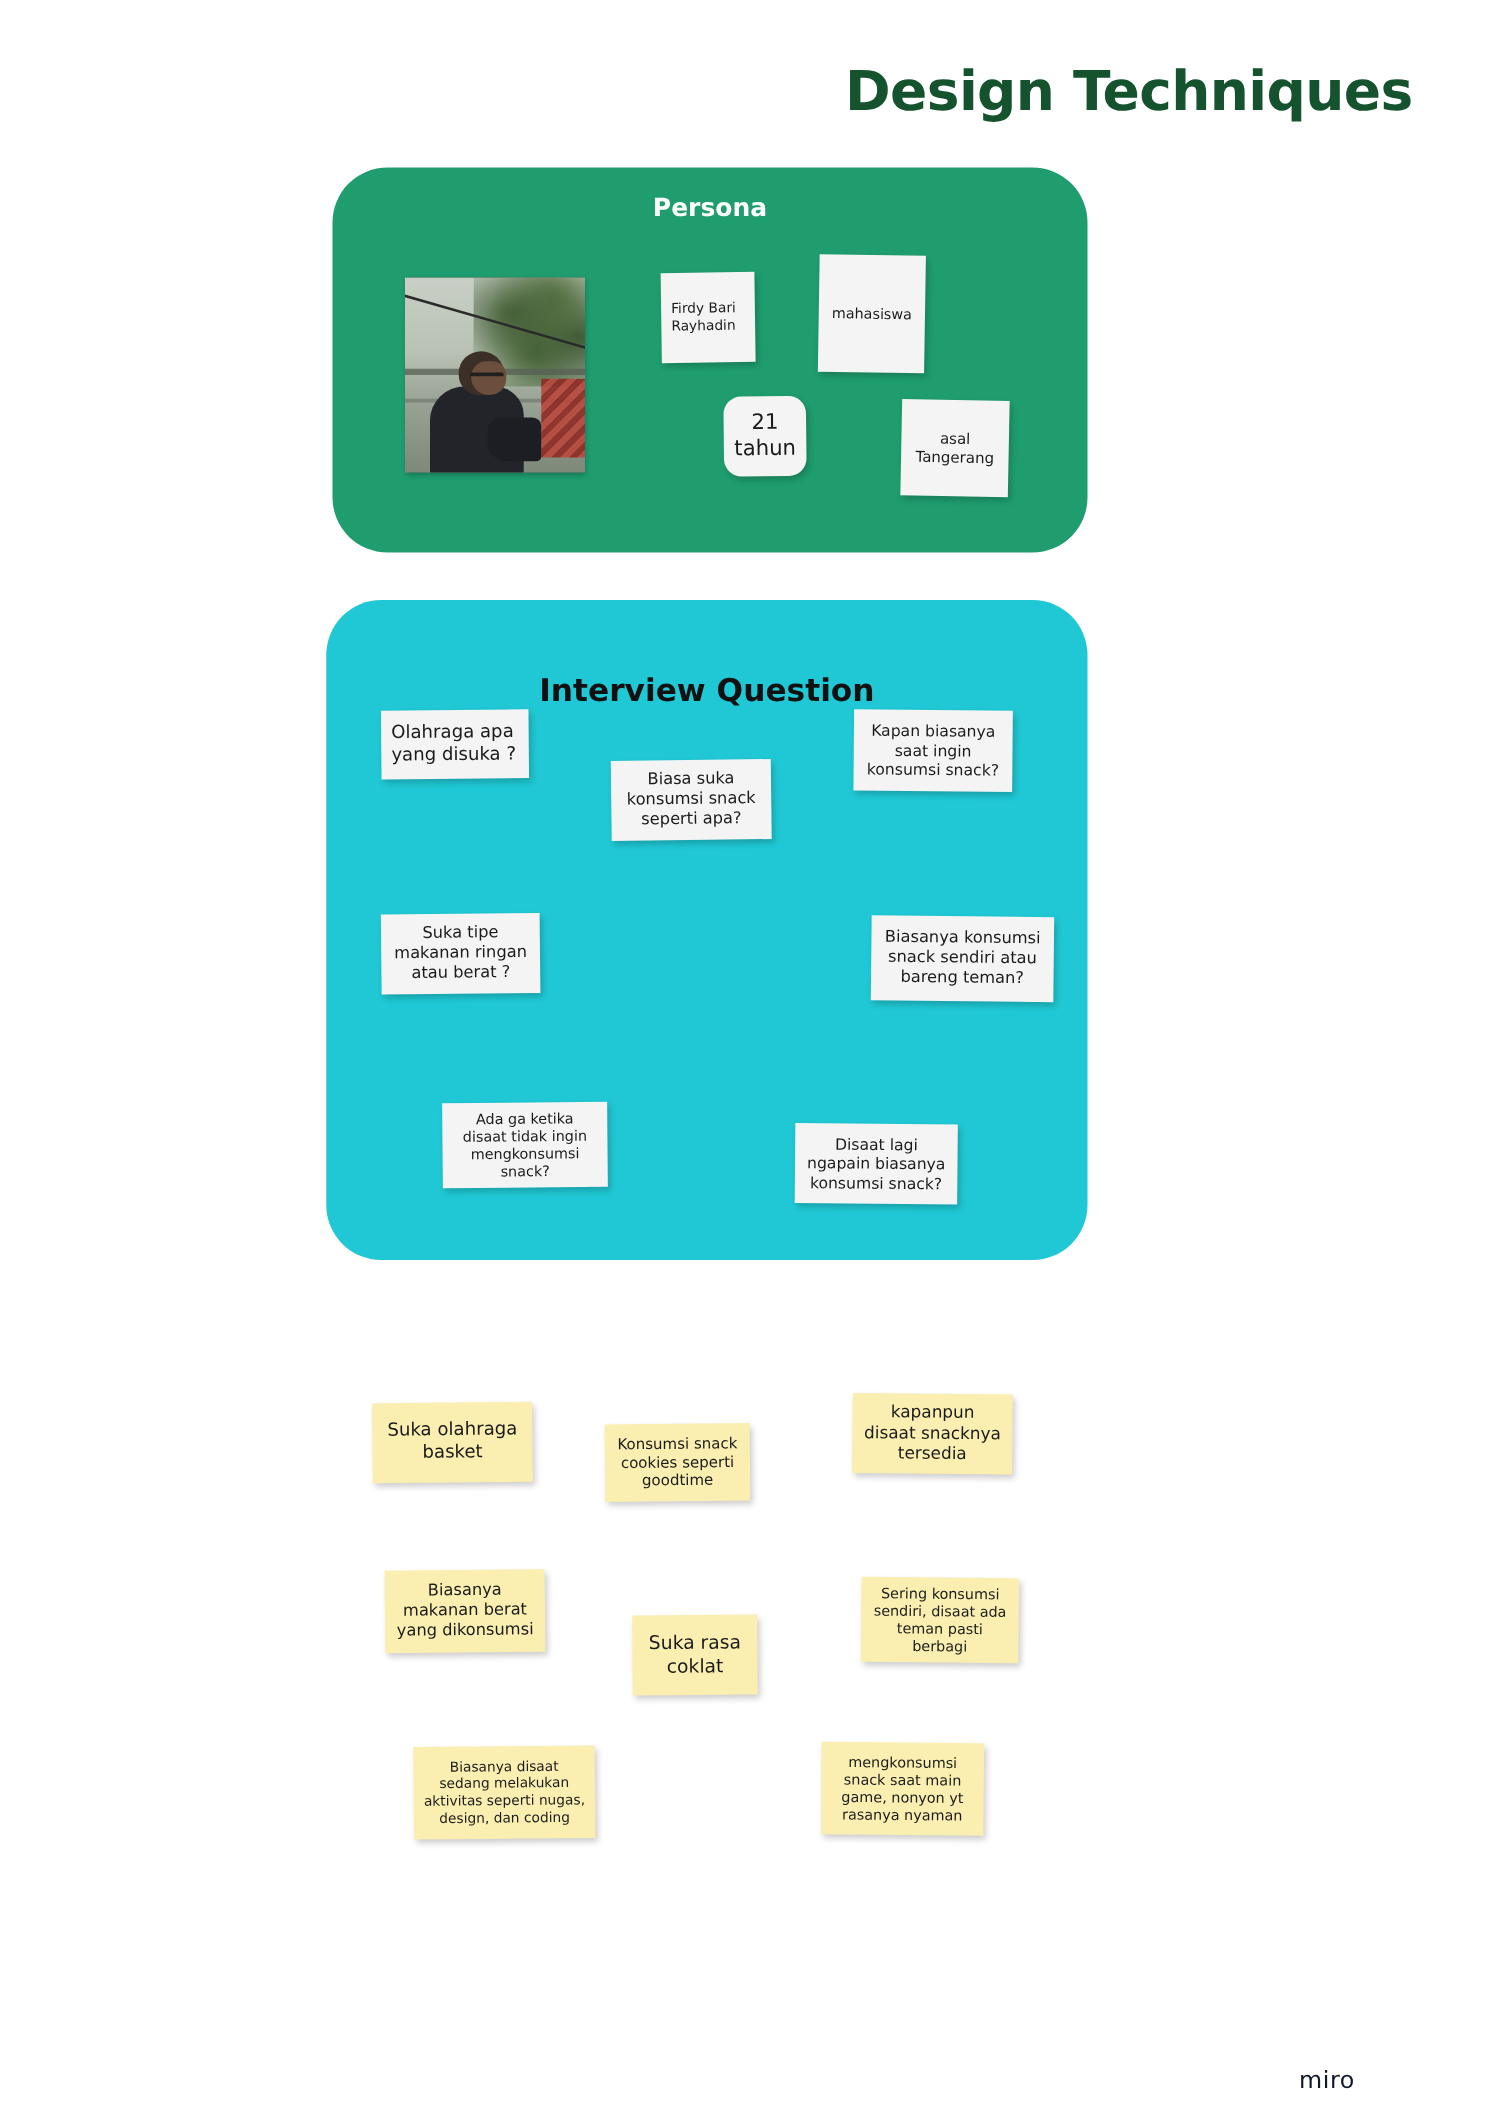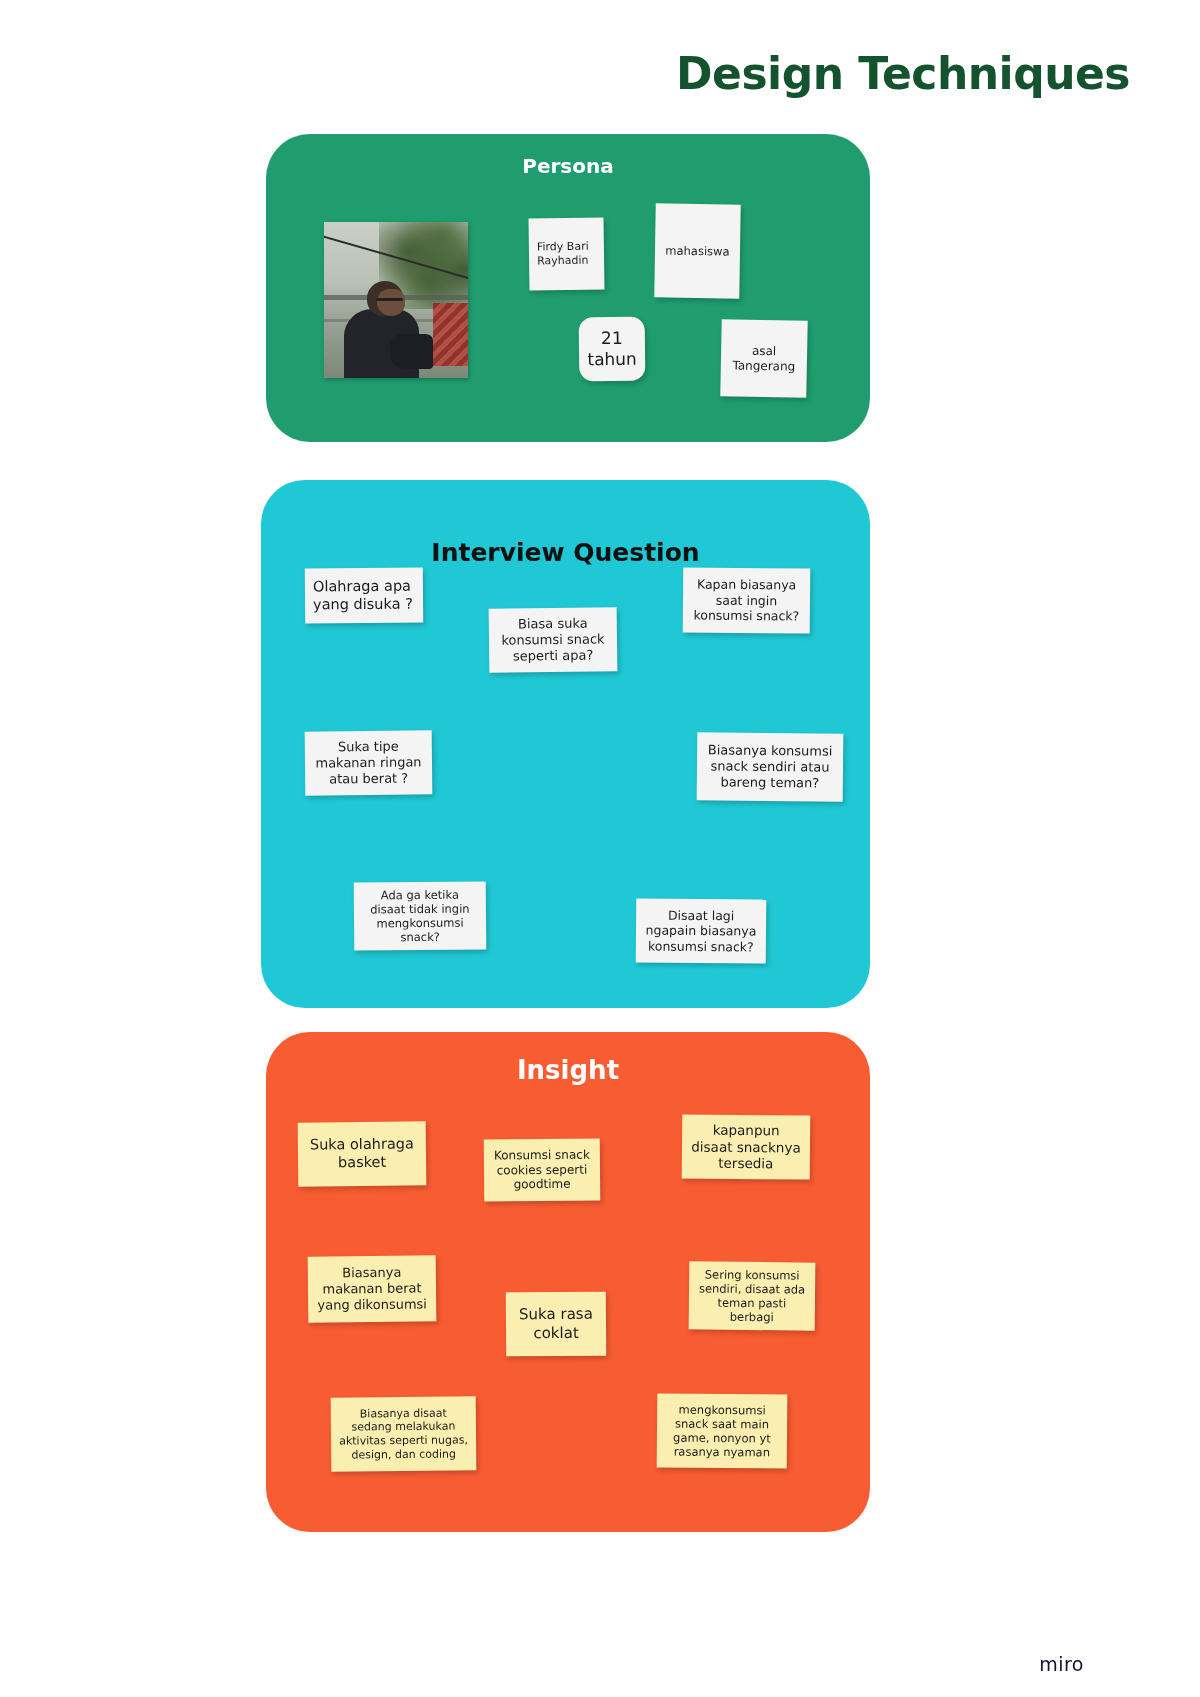--- a/index.html
+++ b/index.html
@@ -206,23 +206,20 @@
 
   <div class="note white" style="left:305px; top:731px; width:127px; height:64px; font-size:13px; transform:rotate(-0.6deg);">Suka tipe makanan ringan atau berat ?</div>
 
 
   <div class="note white" style="left:697px; top:733px; width:146px; height:68px; font-size:13px; transform:rotate(0.6deg);">Biasanya konsumsi snack sendiri atau bareng teman?</div>
 
   <div class="note white" style="left:354px; top:882px; width:132px; height:68px; font-size:11.5px; transform:rotate(-0.5deg);">Ada ga ketika disaat tidak ingin mengkonsumsi snack?</div>
 
   <div class="note white" style="left:636px; top:899px; width:130px; height:64px; font-size:12.5px; transform:rotate(0.5deg);">Disaat lagi ngapain biasanya konsumsi snack?</div>
 
-  <div class="panel" id="panel-insight">
-    <div class="panel-title">Insight</div>
-  </div>
 
   <div class="note yellow" style="left:298px; top:1122px; width:128px; height:64px; font-size:14.5px; transform:rotate(-0.6deg);">Suka olahraga basket</div>
 
   <div class="note yellow" style="left:484px; top:1139px; width:116px; height:62px; font-size:12px; transform:rotate(-0.5deg);">Konsumsi snack cookies seperti goodtime</div>
 
   <div class="note yellow" style="left:682px; top:1115px; width:128px; height:64px; font-size:13.5px; transform:rotate(0.5deg);">kapanpun disaat snacknya tersedia</div>
 
   <div class="note yellow" style="left:308px; top:1256px; width:128px; height:66px; font-size:13px; transform:rotate(-0.6deg);">Biasanya makanan berat yang dikonsumsi</div>
 
   <div class="note yellow" style="left:506px; top:1292px; width:100px; height:64px; font-size:15px; transform:rotate(-0.4deg);">Suka rasa coklat</div>

